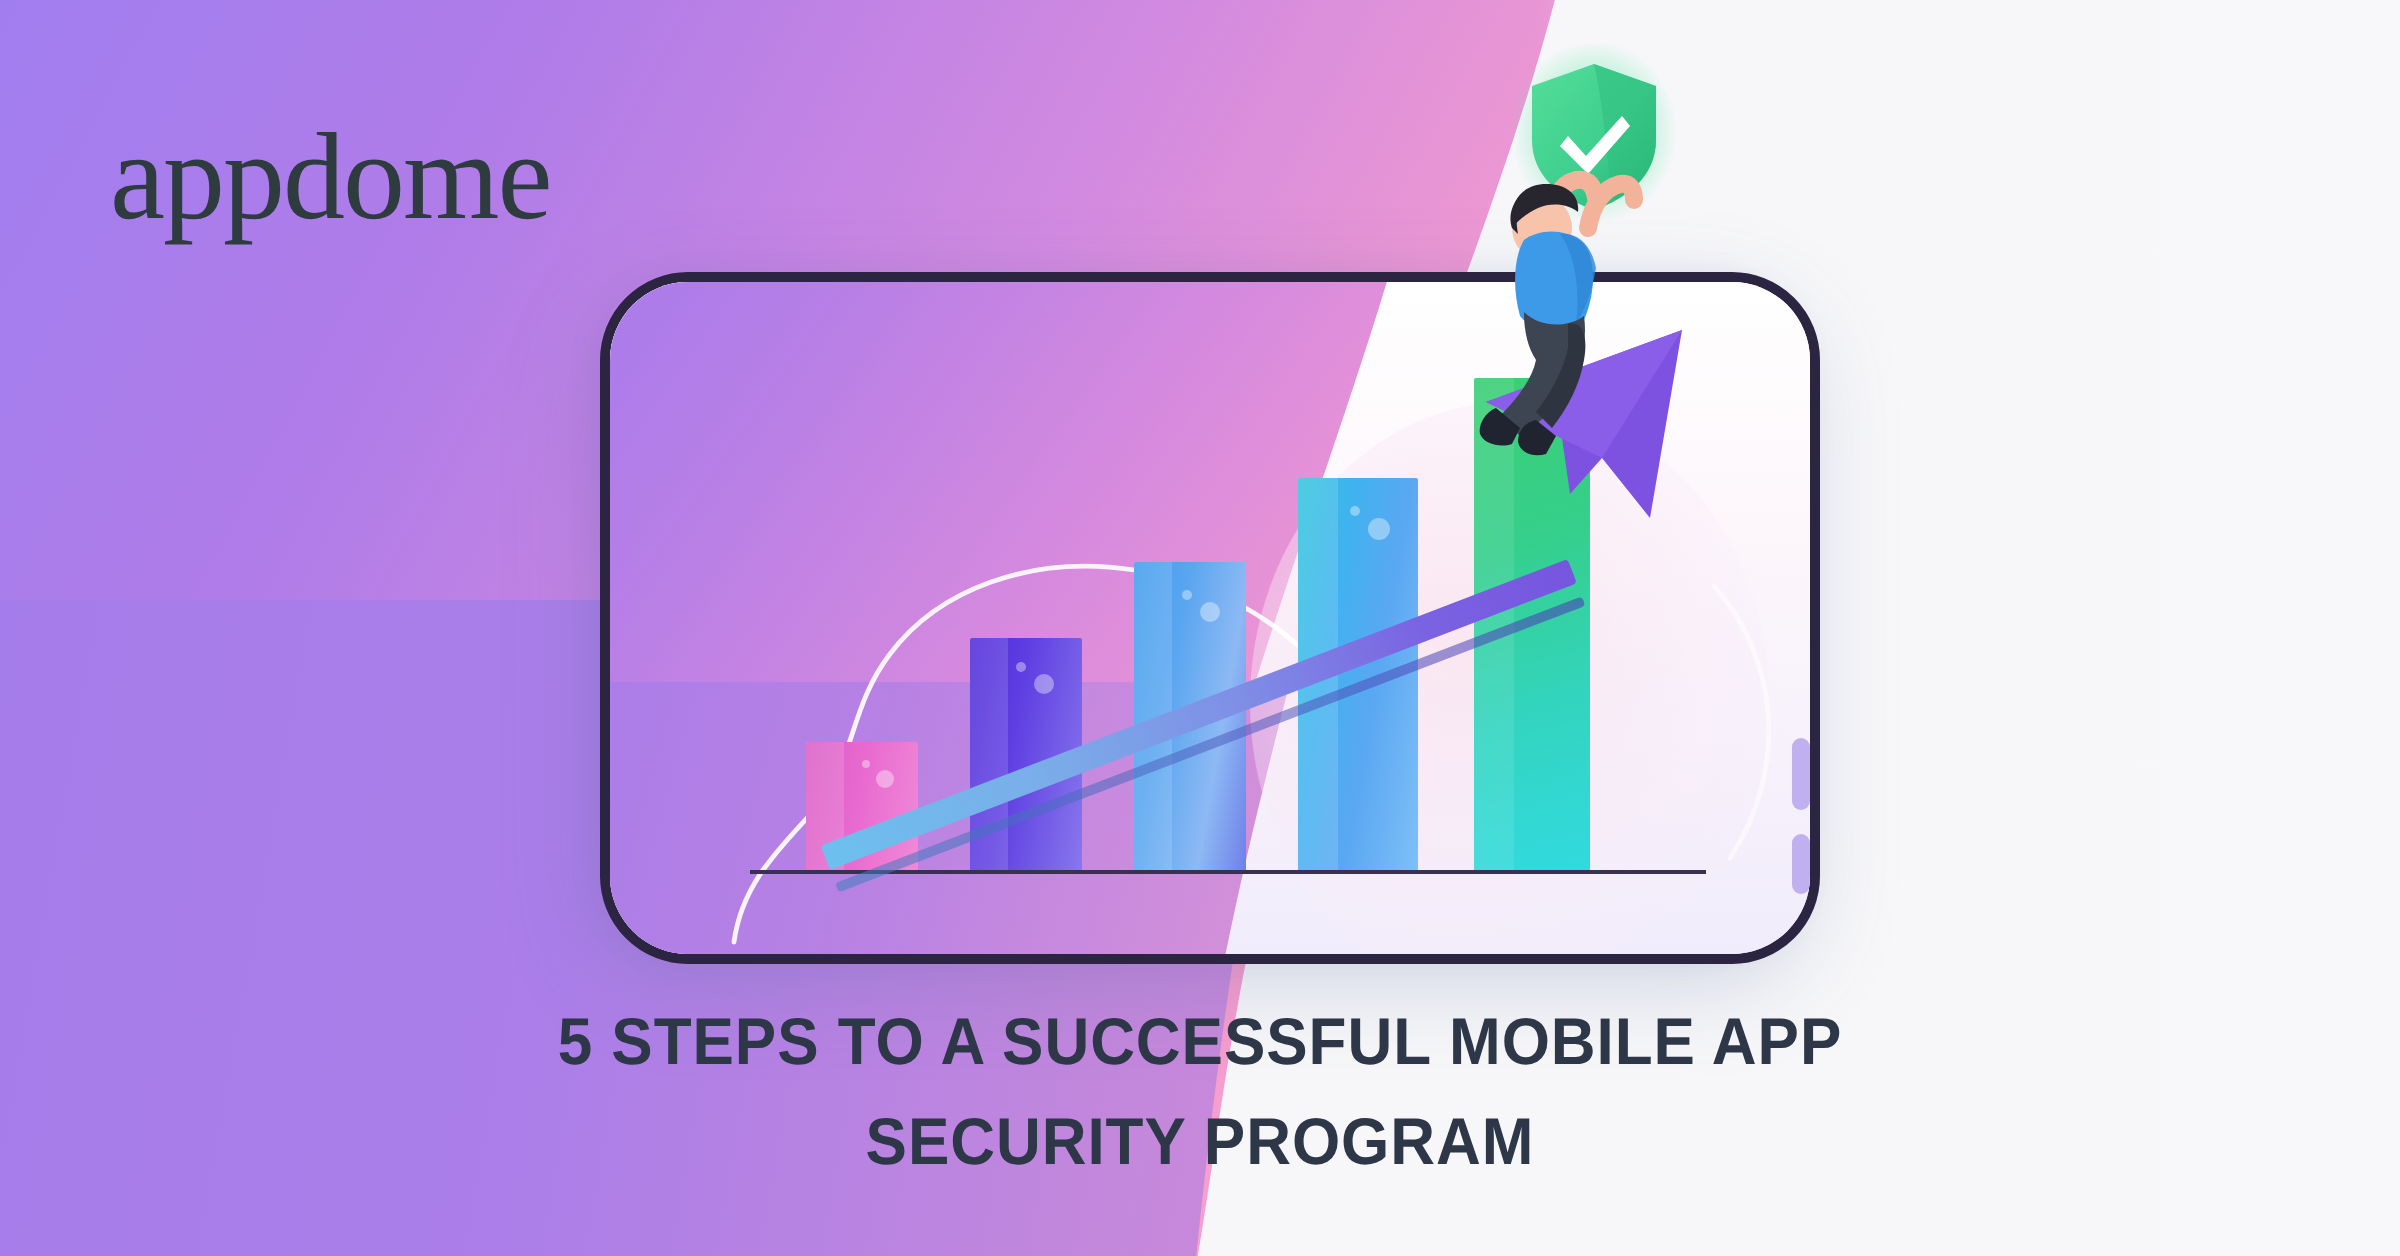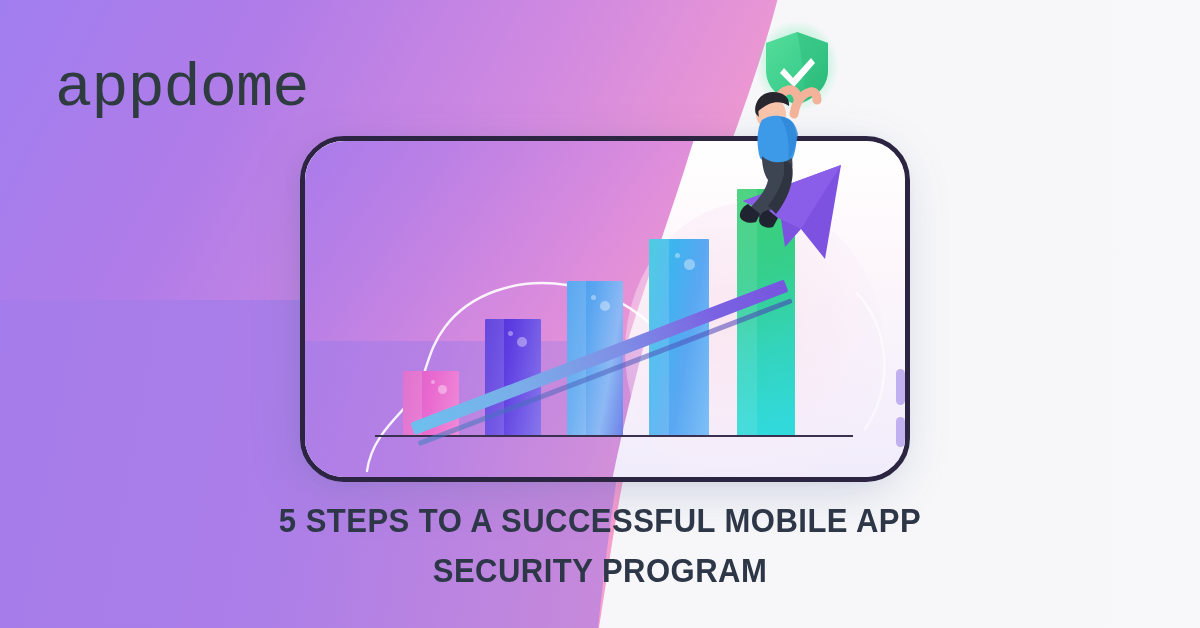--- a/index.html
+++ b/index.html
@@ -79,21 +79,21 @@
   }
   .arrow-head svg{position:absolute;left:0;top:0;}
 
   
   .hero{position:absolute;left:718px;top:22px;width:130px;height:210px;}
   .hero svg{display:block;}
 
   
   .logo{
     position:absolute;left:55px;top:58px;
-    font-family:Liberation Mono, monospace;
+    font-family:Liberation Serif, serif;
     font-size:62px;line-height:1;letter-spacing:-1px;
     color:#2e3c40;font-weight:300;
   }
 
   
   .title{
     position:absolute;left:0;right:0;top:496px;text-align:center;
     font-family:"Liberation Sans", sans-serif;
     font-weight:bold;font-size:33px;line-height:50px;
     letter-spacing:.5px;color:#2d3748;

